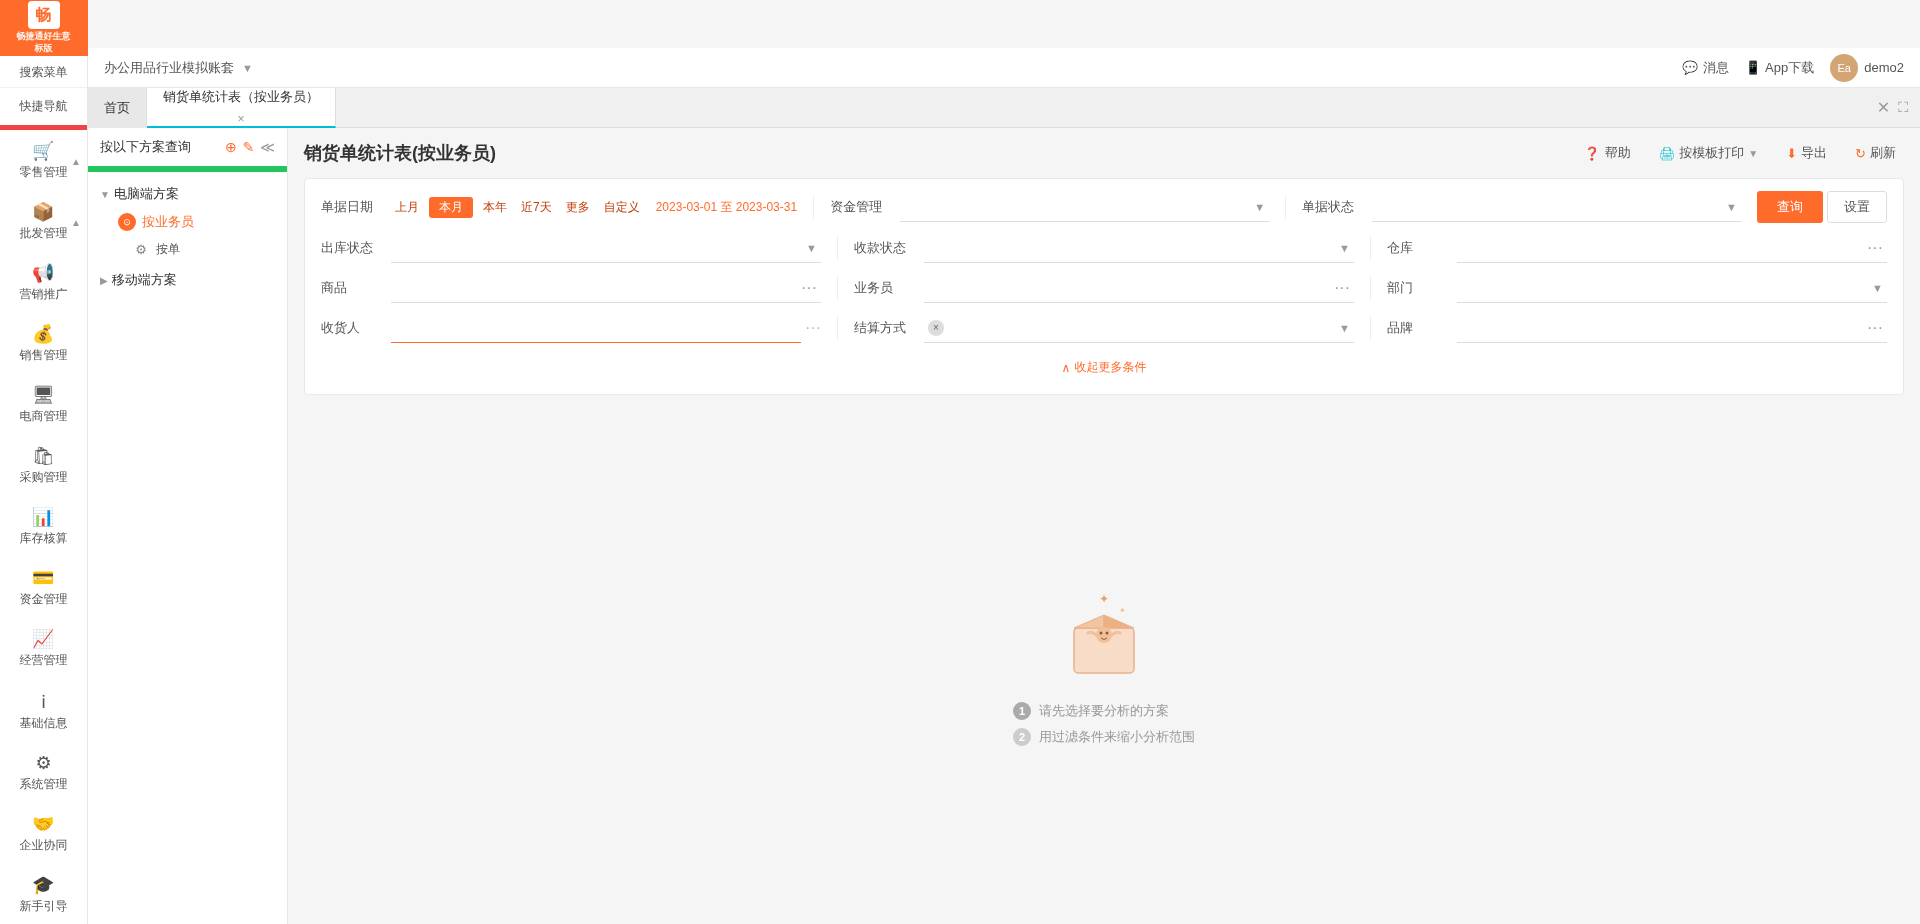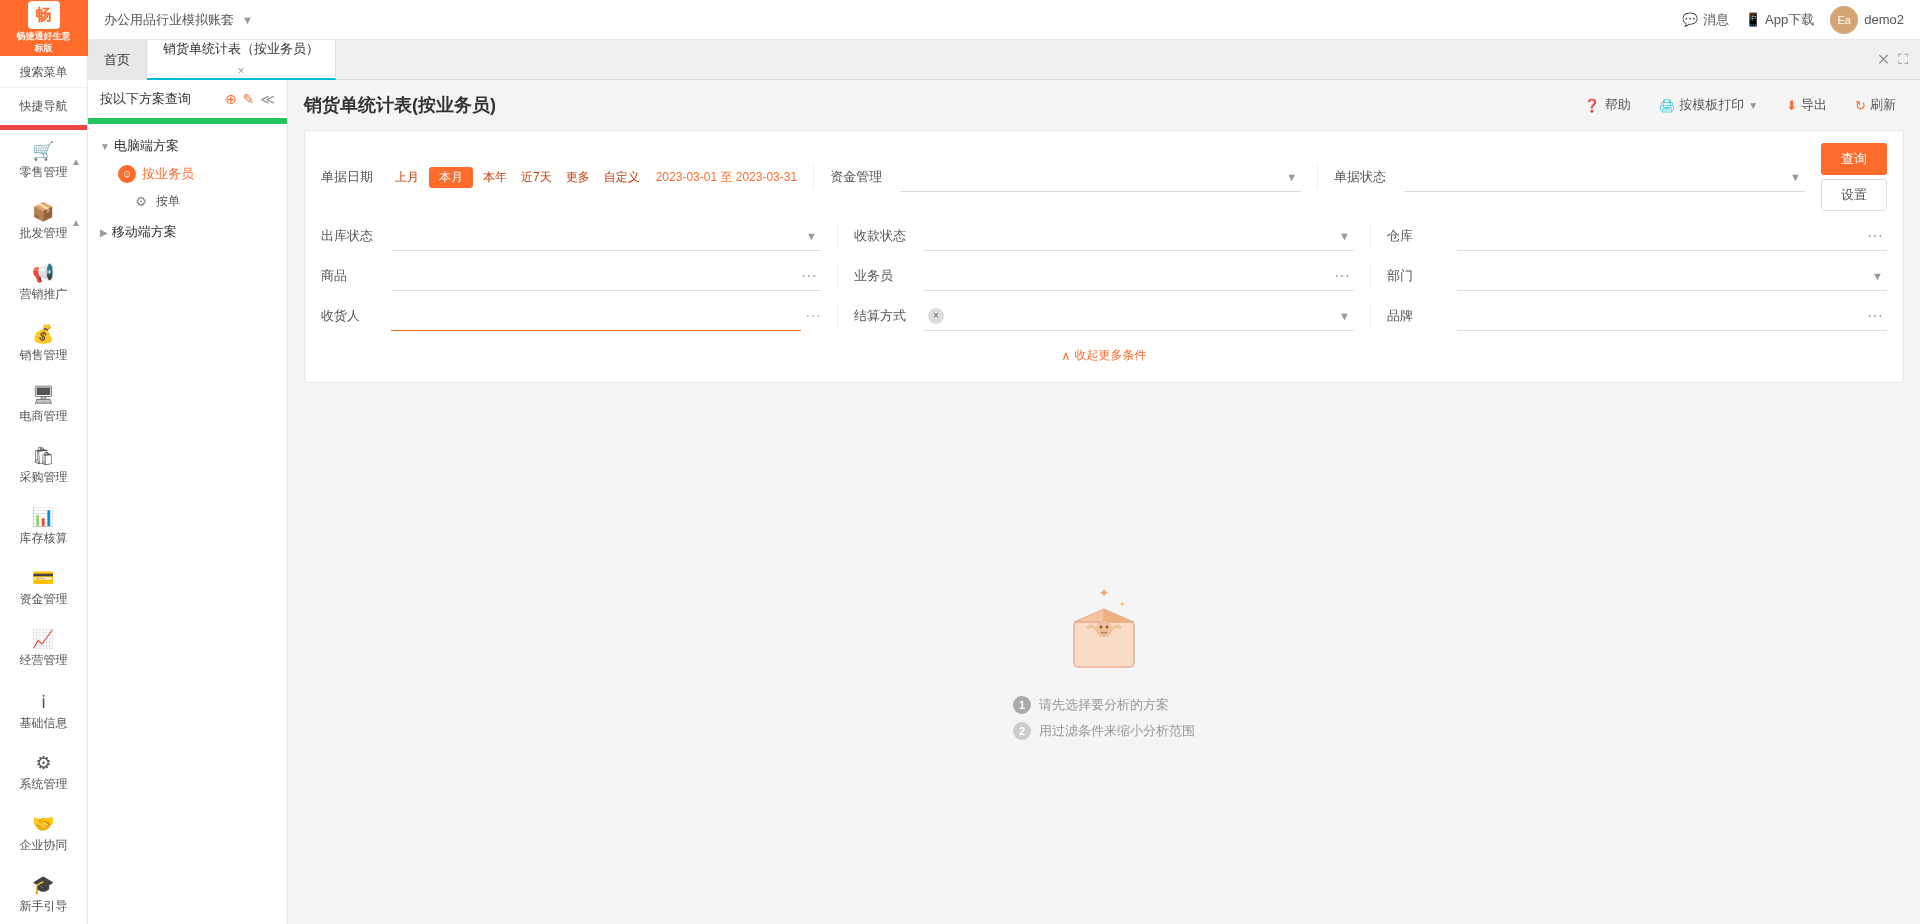--- a/index.html
+++ b/index.html
@@ -12,21 +12,21 @@
     .sidebar-logo .logo-icon span { color: #ff6b2b; font-size: 14px; font-weight: 900; }
     .sidebar-logo .logo-text { font-size: 9px; color: rgba(255,255,255,0.9); text-align: center; line-height: 1.3; }
     .sidebar-search { padding: 10px 0 6px; width: 100%; text-align: center; border-bottom: 1px solid #f0f0f0; }
     .sidebar-nav { width: 100%; display: flex; flex-direction: column; align-items: center; padding: 4px 0; border-bottom: 1px solid #f0f0f0; }
     .sidebar-menu { flex: 1; width: 100%; overflow-y: auto; }
     .sidebar-item { display: flex; flex-direction: column; align-items: center; padding: 10px 4px; cursor: pointer; color: #555; font-size: 12px; text-align: center; position: relative; }
     .sidebar-item .item-icon { font-size: 18px; margin-bottom: 2px; }
     .sidebar-item .item-arrow { position: absolute; right: 6px; top: 50%; transform: translateY(-50%); font-size: 10px; color: #999; }
 
     
-    .main { flex: 1; display: flex; flex-direction: column; overflow: hidden; }
+    .main { flex: 1; display: flex; flex-direction: column; overflow: hidden; margin-top: 48px; }
 
     
     .top-header { height: 40px; background: #fff; border-bottom: 1px solid #e8e8e8; display: flex; align-items: center; padding: 0 16px; justify-content: space-between; flex-shrink: 0; }
     .top-header-left { display: flex; align-items: center; gap: 8px; color: #555; font-size: 13px; }
     .top-header-right { display: flex; align-items: center; gap: 16px; color: #555; font-size: 13px; }
     .top-header-right .icon-btn { display: flex; align-items: center; gap: 4px; cursor: pointer; color: #555; }
     .avatar { width: 28px; height: 28px; border-radius: 50%; background: #d4a574; display: flex; align-items: center; justify-content: center; color: #fff; font-size: 11px; overflow: hidden; }
 
     
     .tabs-bar { height: 40px; background: #f0f0f0; display: flex; align-items: center; flex-shrink: 0; border-bottom: 1px solid #ddd; }
@@ -318,21 +318,21 @@
           <div class="filter-divider"></div>
 
           <div class="filter-field" style="flex:1;">
             <span class="filter-label">单据状态</span>
             <div class="filter-dropdown">
               <span class="placeholder"></span>
               <span class="arrow">▼</span>
             </div>
           </div>
 
-          <div style="margin-left:16px;display:flex;flex-direction:column;gap:4px;flex-shrink:0;">
+          <div style="margin-left:16px;display:flex;gap:4px;flex-shrink:0;">
             <button class="btn-primary">查询</button>
             <button class="btn-secondary">设置</button>
           </div>
         </div>
 
         <div class="filter-row">
           <div class="filter-field" style="flex:1;max-width:33%;">
             <span class="filter-label">出库状态</span>
             <div class="filter-dropdown">
               <span class="placeholder"></span>

